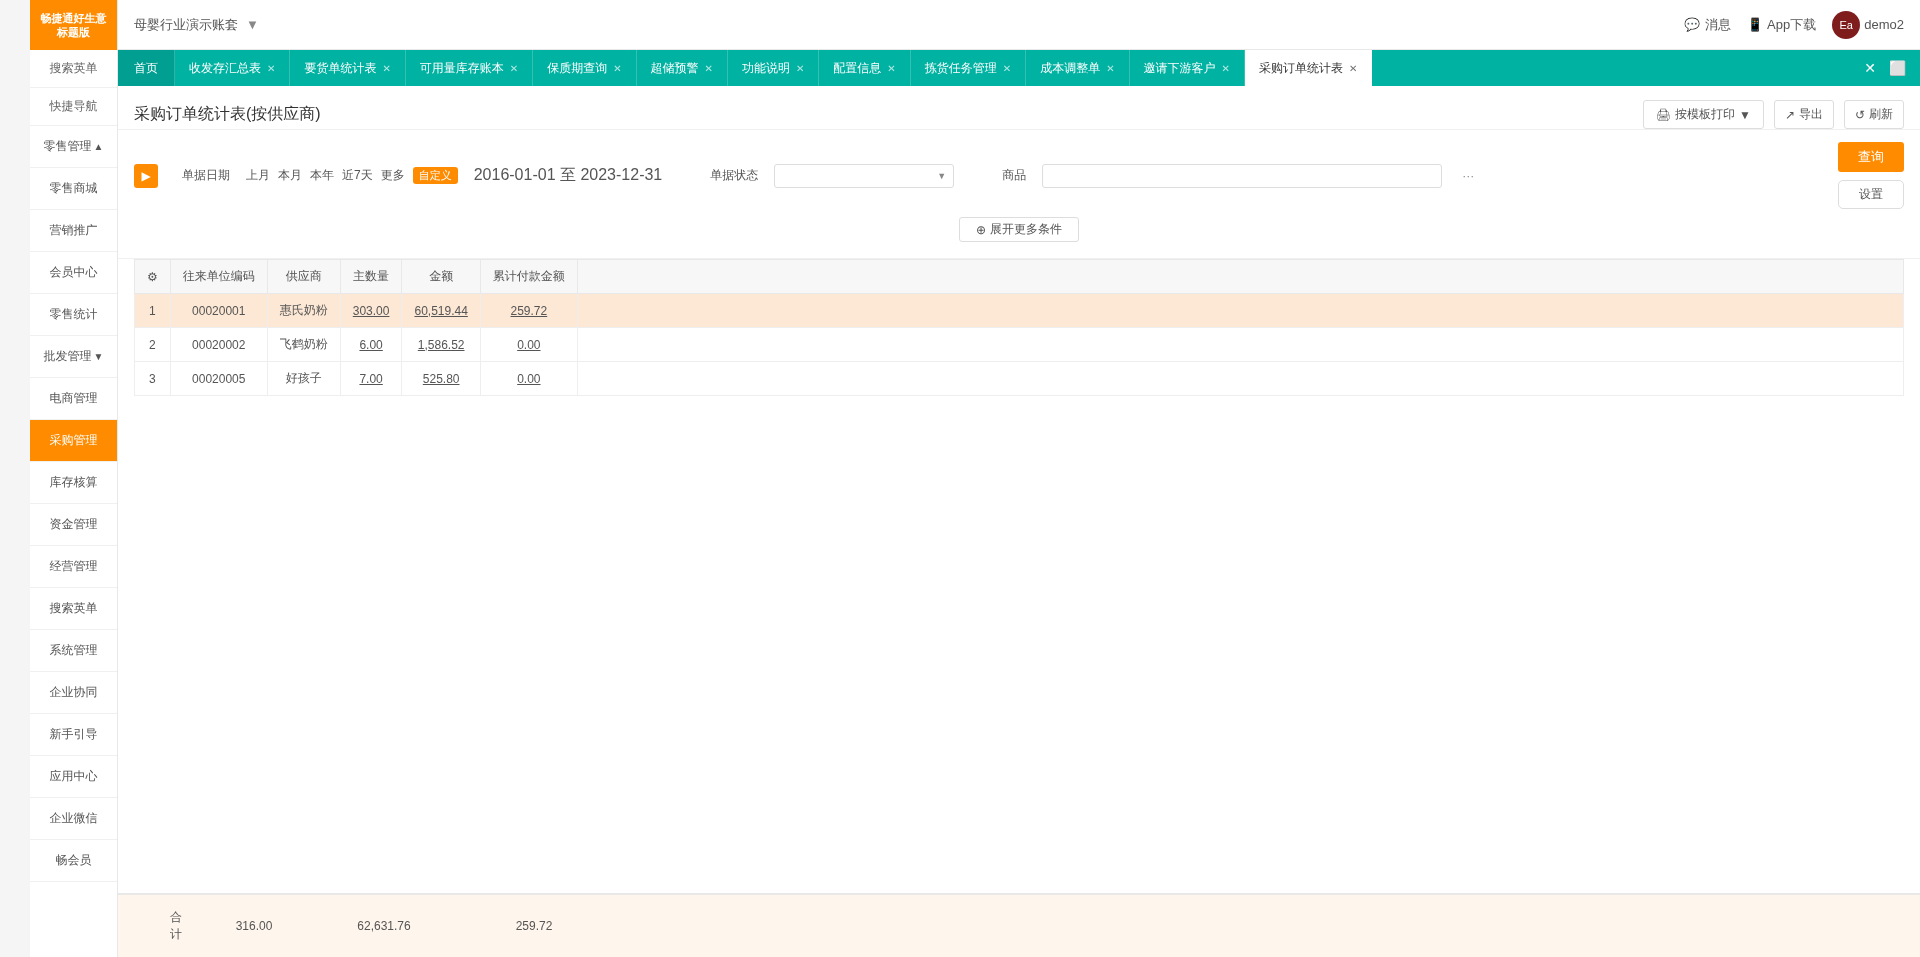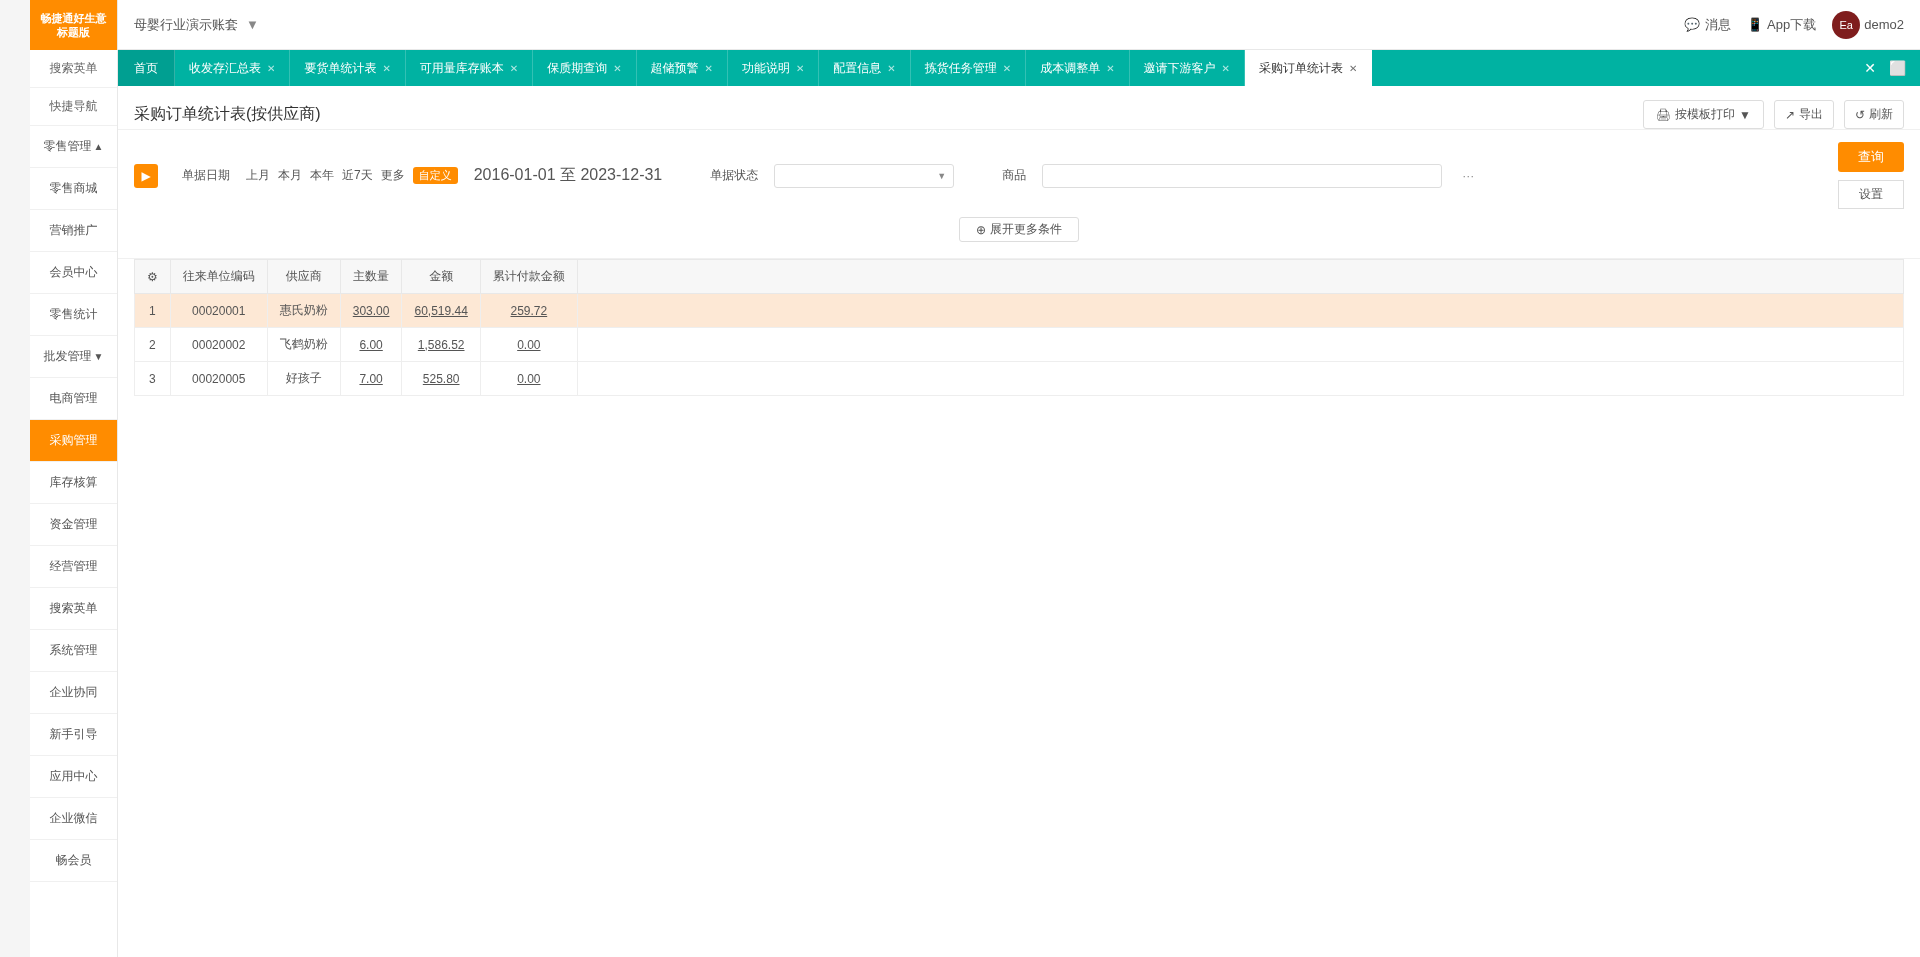--- a/index.html
+++ b/index.html
@@ -54,21 +54,21 @@
     .filter-label { color: #555; font-size: 12px; white-space: nowrap; }
     .filter-date-shortcuts { display: flex; align-items: center; gap: 8px; }
     .date-shortcut { color: #555; cursor: pointer; font-size: 12px; }
     .date-custom-badge { background: #ff8c00; color: #fff; padding: 1px 6px; border-radius: 3px; font-size: 11px; cursor: pointer; }
     .date-range-text { color: #555; font-size: 16px; }
     .filter-select { border: 1px solid #ddd; border-radius: 3px; padding: 4px 28px 4px 8px; font-size: 12px; color: #555; background: #fff; cursor: pointer; position: relative; min-width: 180px; appearance: none; -webkit-appearance: none; }
     .filter-select-wrap { position: relative; display: inline-block; }
     .filter-select-wrap::after { content: '▼'; position: absolute; right: 8px; top: 50%; transform: translateY(-50%); font-size: 9px; color: #888; pointer-events: none; }
     .filter-input { border: 1px solid #ddd; border-radius: 3px; padding: 4px 8px; font-size: 12px; color: #555; min-width: 200px; }
     .btn-query { background: #ff8c00; color: #fff; border: none; padding: 6px 20px; border-radius: 3px; cursor: pointer; font-size: 13px; }
-    .btn-settings { background: #fff; border: 1px solid #ddd; padding: 5px 14px; border-radius: 0; cursor: pointer; color: #555; font-size: 12px; display: block; text-align: center; margin-top: 4px; }
+    .btn-settings { background: #fff; border: 1px solid #ddd; padding: 5px 14px; border-radius: 5px; cursor: pointer; color: #555; font-size: 12px; display: block; text-align: center; margin-top: 4px; }
 
     .filter-toggle-row { display: flex; justify-content: center; margin: 4px 0; }
     .expand-more-btn { background: #fff; border: 1px solid #ddd; padding: 3px 16px; border-radius: 3px; cursor: pointer; color: #555; font-size: 12px; display: flex; align-items: center; gap: 4px; }
 
     
     .collapse-arrow { width: 24px; height: 24px; background: #ff8c00; border-radius: 3px; display: flex; align-items: center; justify-content: center; color: #fff; cursor: pointer; font-size: 12px; margin-right: 8px; flex-shrink: 0; }
 
     
     .table-wrap { flex: 1; overflow: auto; padding: 0 16px 0; }
     .data-table { width: 100%; border-collapse: collapse; font-size: 12px; }
@@ -343,15 +343,29 @@
             <td>好孩子</td>
             <td class="cell-link">7.00</td>
             <td class="cell-link">525.80</td>
             <td class="cell-link">0.00</td>
             <td></td>
           </tr>
         </tbody>
       </table>
     </div>
 
+    <div class="table-footer">
+      <table class="footer-table">
+        <tbody>
+            <tr>
+          <td style="width:30px;"></td>
+          <td class="footer-label">合计</td>
+          <td style="min-width:120px;">316.00</td>
+          <td style="min-width:140px;">62,631.76</td>
+          <td style="min-width:160px;">259.72</td>
+          <td style="width:100%;"></td>
+        </tr>
+      </tbody>
+        </table>
+    </div>
 
   </div>
 </div>
 
 </body></html>

